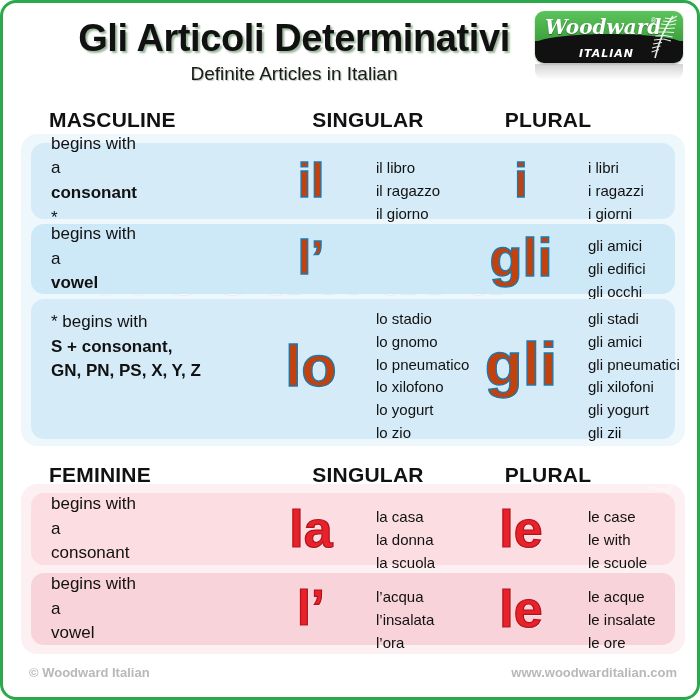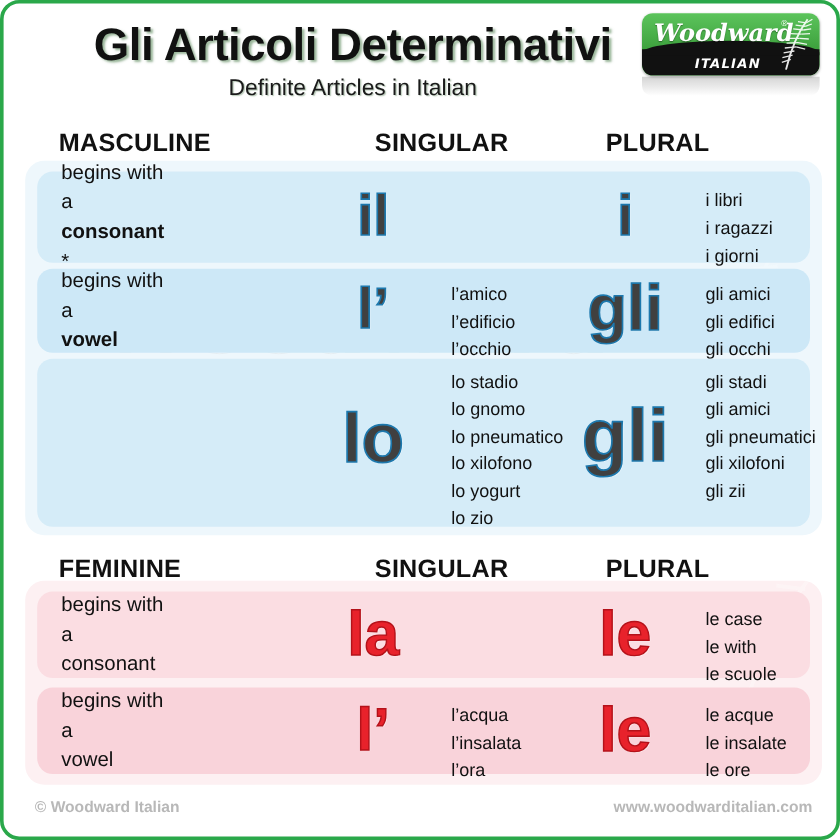--- a/index.html
+++ b/index.html
@@ -134,21 +134,21 @@
   .rule .lite{font-weight:normal;}
 
   .art{
     position:absolute;
     font-weight:bold;
     line-height:1;
     text-align:center;
     white-space:nowrap;
   }
   .art.blue{
-    color:#404040;
+    color:#c2410c;
     -webkit-text-stroke:1.4px #1d78ad;
     text-shadow:1px 1px 0 rgba(255,255,255,0.55);
   }
   .art.red{
     color:#e8222b;
     -webkit-text-stroke:1.2px #b4121a;
     text-shadow:1px 1px 0 rgba(255,255,255,0.55);
   }
   .art.sing{left:215px;width:130px;}
   .art.plur{left:425px;width:130px;}
@@ -234,62 +234,68 @@
     </g>
   </svg>
 
   <div class="row blue" style="top:140px;height:76px;">
     <div class="rule">
       <span>begins with</span>
       <span><span>a </span><b>consonant</b><span> *</span></span>
     </div>
     <div class="art blue sing" style="top:14px;font-size:48px;">il</div>
     <div class="art blue plur" style="top:14px;font-size:48px;">i</div>
+    <div class="ex sing" style="top:14px;">
+      <span>il libro</span>
+      <span>il ragazzo</span>
+      <span>il giorno</span>
+    </div>
     <div class="ex plur" style="top:14px;">
       <span>i libri</span>
       <span>i ragazzi</span>
       <span>i giorni</span>
     </div>
   </div>
 
   <div class="row blue alt" style="top:221px;height:70px;">
     <div class="rule">
       <span>begins with</span>
       <span><span>a </span><b>vowel</b></span>
     </div>
     <div class="art blue sing" style="top:10px;font-size:48px;">l’</div>
     <div class="art blue plur" style="top:6px;font-size:54px;">gli</div>
-    <div class="ex sing" style="top:11px;">
-      <span>l’amico</span>
-      <span>l’edificio</span>
-      <span>l’occhio</span>
-    </div>
     <div class="ex plur" style="top:11px;">
       <span>gli amici</span>
       <span>gli edifici</span>
       <span>gli occhi</span>
     </div>
   </div>
 
   <div class="row blue" style="top:296px;height:140px;">
+    <div class="rule" style="justify-content:flex-start;padding-top:11px;">
+      <span>* begins with</span>
+      <span><b>S + consonant,</b></span>
+      <span><b>GN, PN, PS, X, Y, Z</b></span>
+    </div>
     <div class="art blue sing" style="top:38px;font-size:58px;">lo</div>
     <div class="art blue plur" style="top:34px;font-size:62px;">gli</div>
     <div class="ex sing" style="top:9px;">
       <span>lo stadio</span>
       <span>lo gnomo</span>
       <span>lo pneumatico</span>
       <span>lo xilofono</span>
       <span>lo yogurt</span>
       <span>lo zio</span>
     </div>
     <div class="ex plur" style="top:9px;">
       <span>gli stadi</span>
       <span>gli amici</span>
       <span>gli pneumatici</span>
       <span>gli xilofoni</span>
+      <span>gli yogurt</span>
       <span>gli zii</span>
     </div>
   </div>
 
   <div class="colhead gender" style="top:460px;">FEMININE</div>
   <div class="colhead sing" style="top:460px;">SINGULAR</div>
   <div class="colhead plur" style="top:460px;">PLURAL</div>
 
   <div class="panel panel-fem"></div>
 
@@ -305,20 +311,25 @@
   <div class="row pink" style="top:490px;height:72px;">
     <div class="rule">
       <span>begins with</span>
       <span class="lite">
           <span>a </span>
           <span>consonant</span>
         </span>
     </div>
     <div class="art red sing" style="top:10px;font-size:52px;">la</div>
     <div class="art red plur" style="top:10px;font-size:52px;">le</div>
+    <div class="ex sing" style="top:13px;">
+      <span>la casa</span>
+      <span>la donna</span>
+      <span>la scuola</span>
+    </div>
     <div class="ex plur" style="top:13px;">
       <span>le case</span>
       <span>le with</span>
       <span>le scuole</span>
     </div>
   </div>
 
   <div class="row pink alt" style="top:570px;height:72px;">
     <div class="rule">
       <span>begins with</span>

